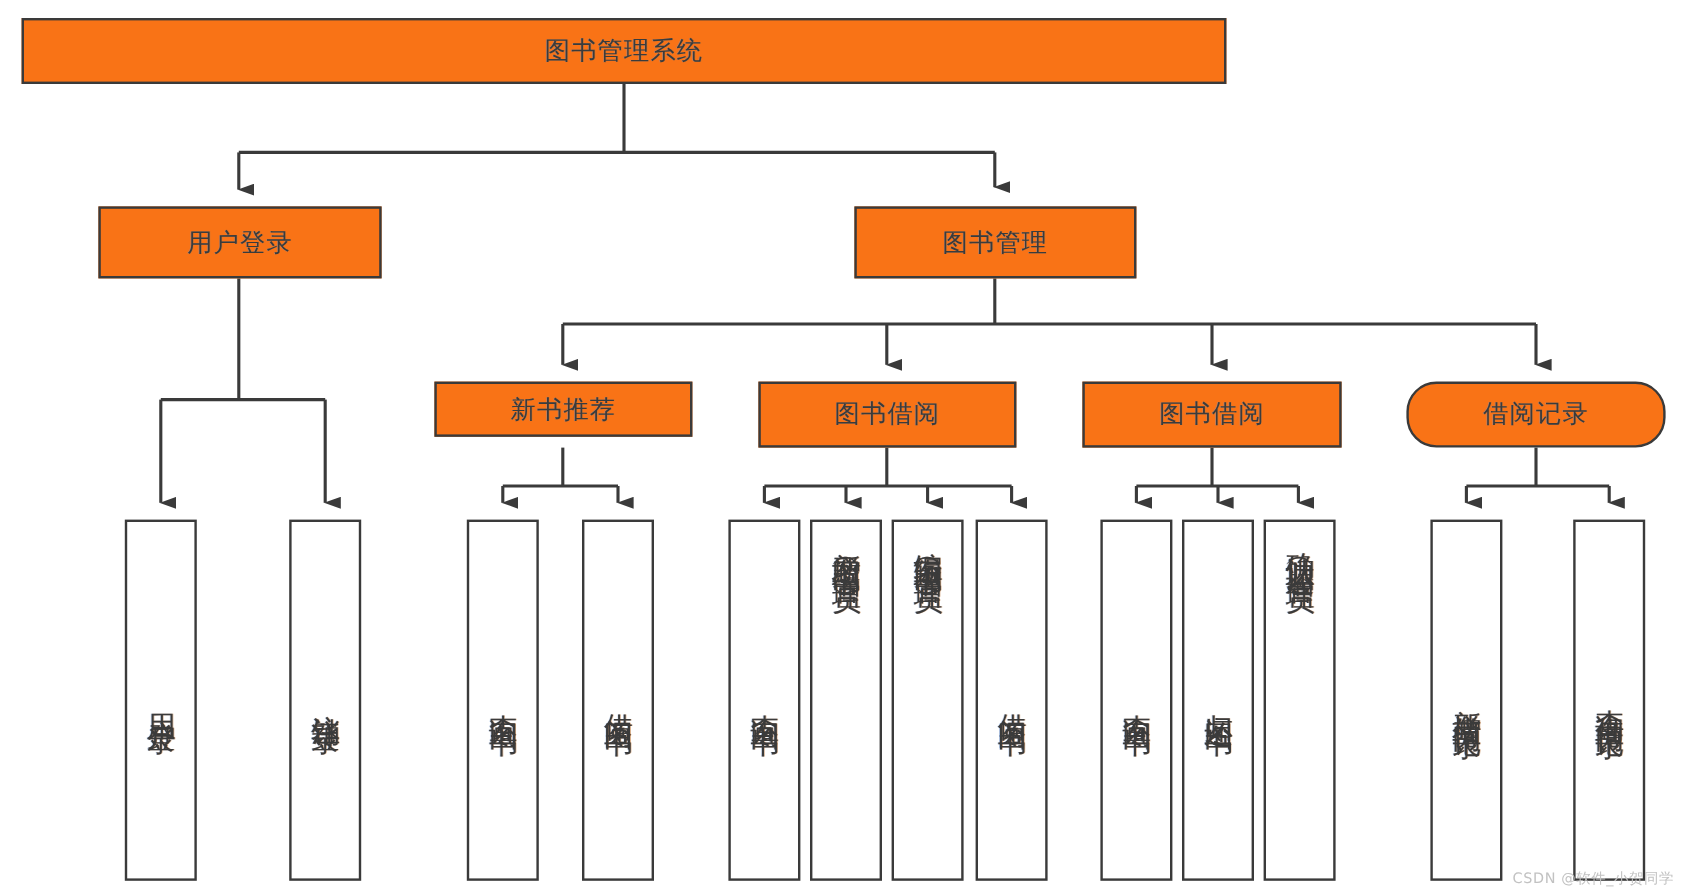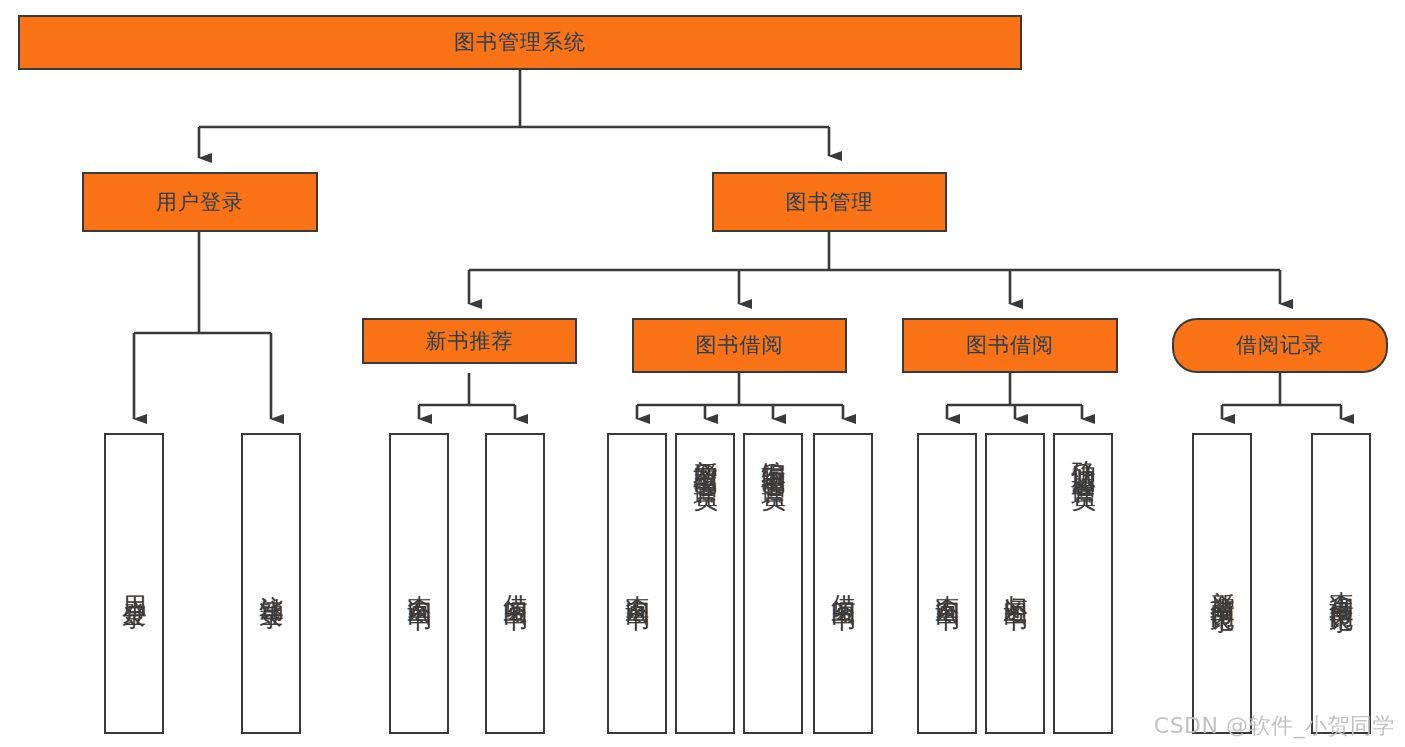--- a/index.html
+++ b/index.html
@@ -51,21 +51,21 @@
     font-size:24px;
     line-height:1.12;
     letter-spacing:4px;
     text-shadow:0.6px 0 0 rgba(190,120,60,.5), -0.6px 0 0 rgba(110,150,210,.4);
   }
   .leaf.center{align-items:center;padding-top:0;}
 
   #watermark{
     position:absolute;
     right:10px;bottom:6px;
-    font-size:22px;
+    font-size:12px;
     color:#c2c2c2;
     letter-spacing:.5px;
     z-index:3;
     white-space:nowrap;
   }
 </style>
 </head>
 <body>
 
 <div id="canvas">

